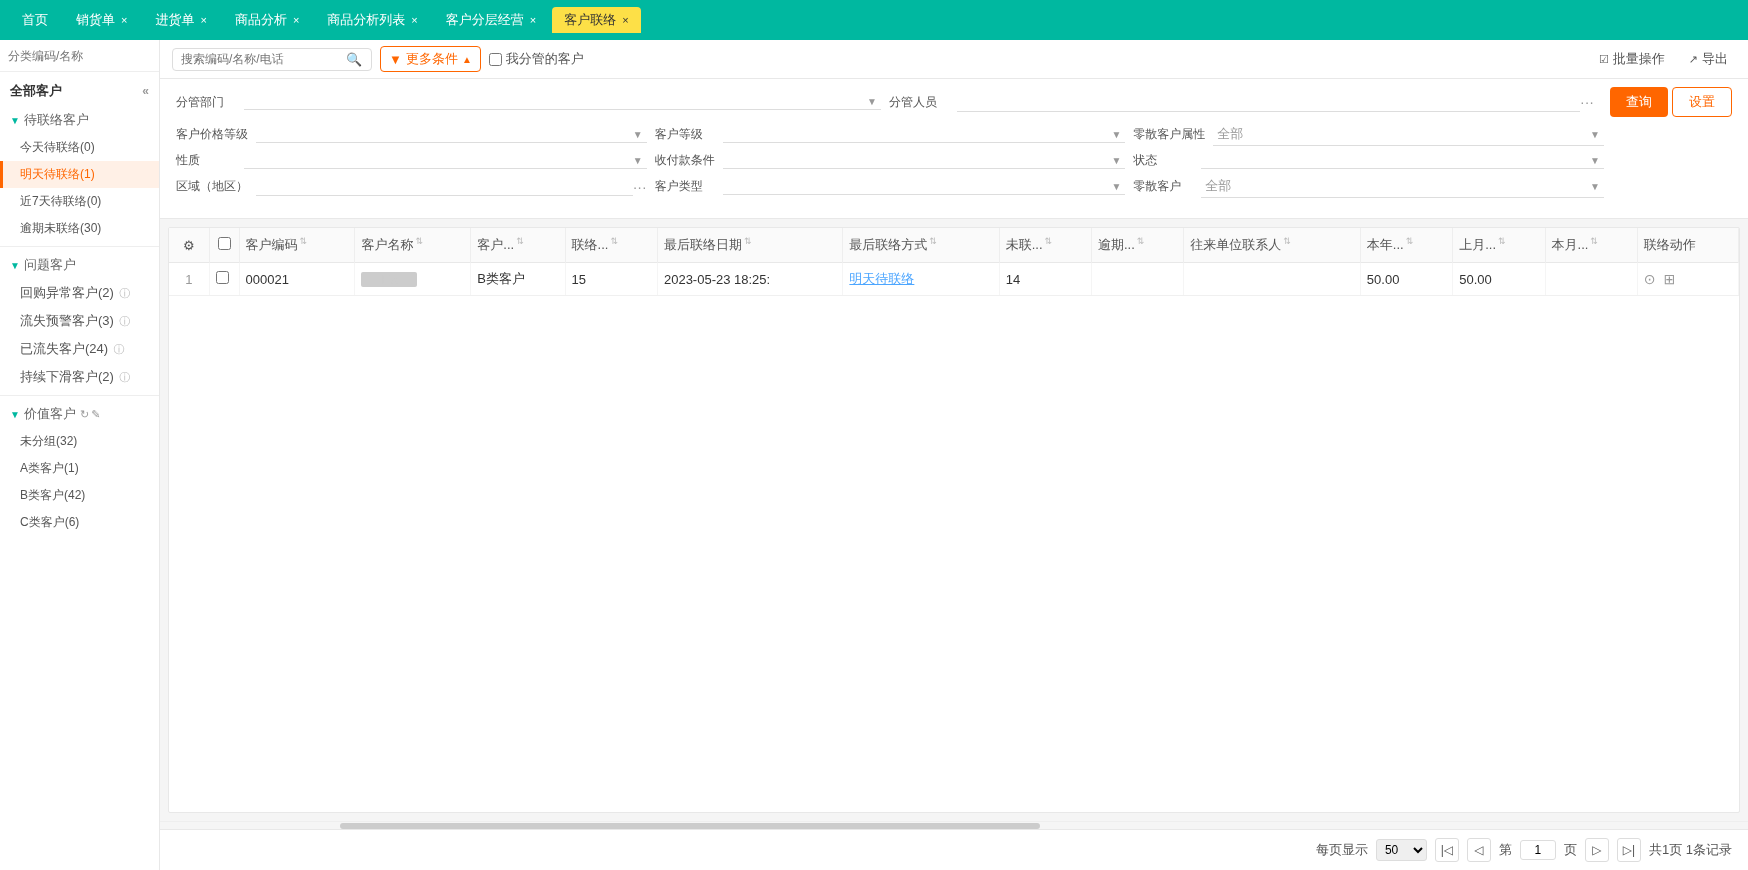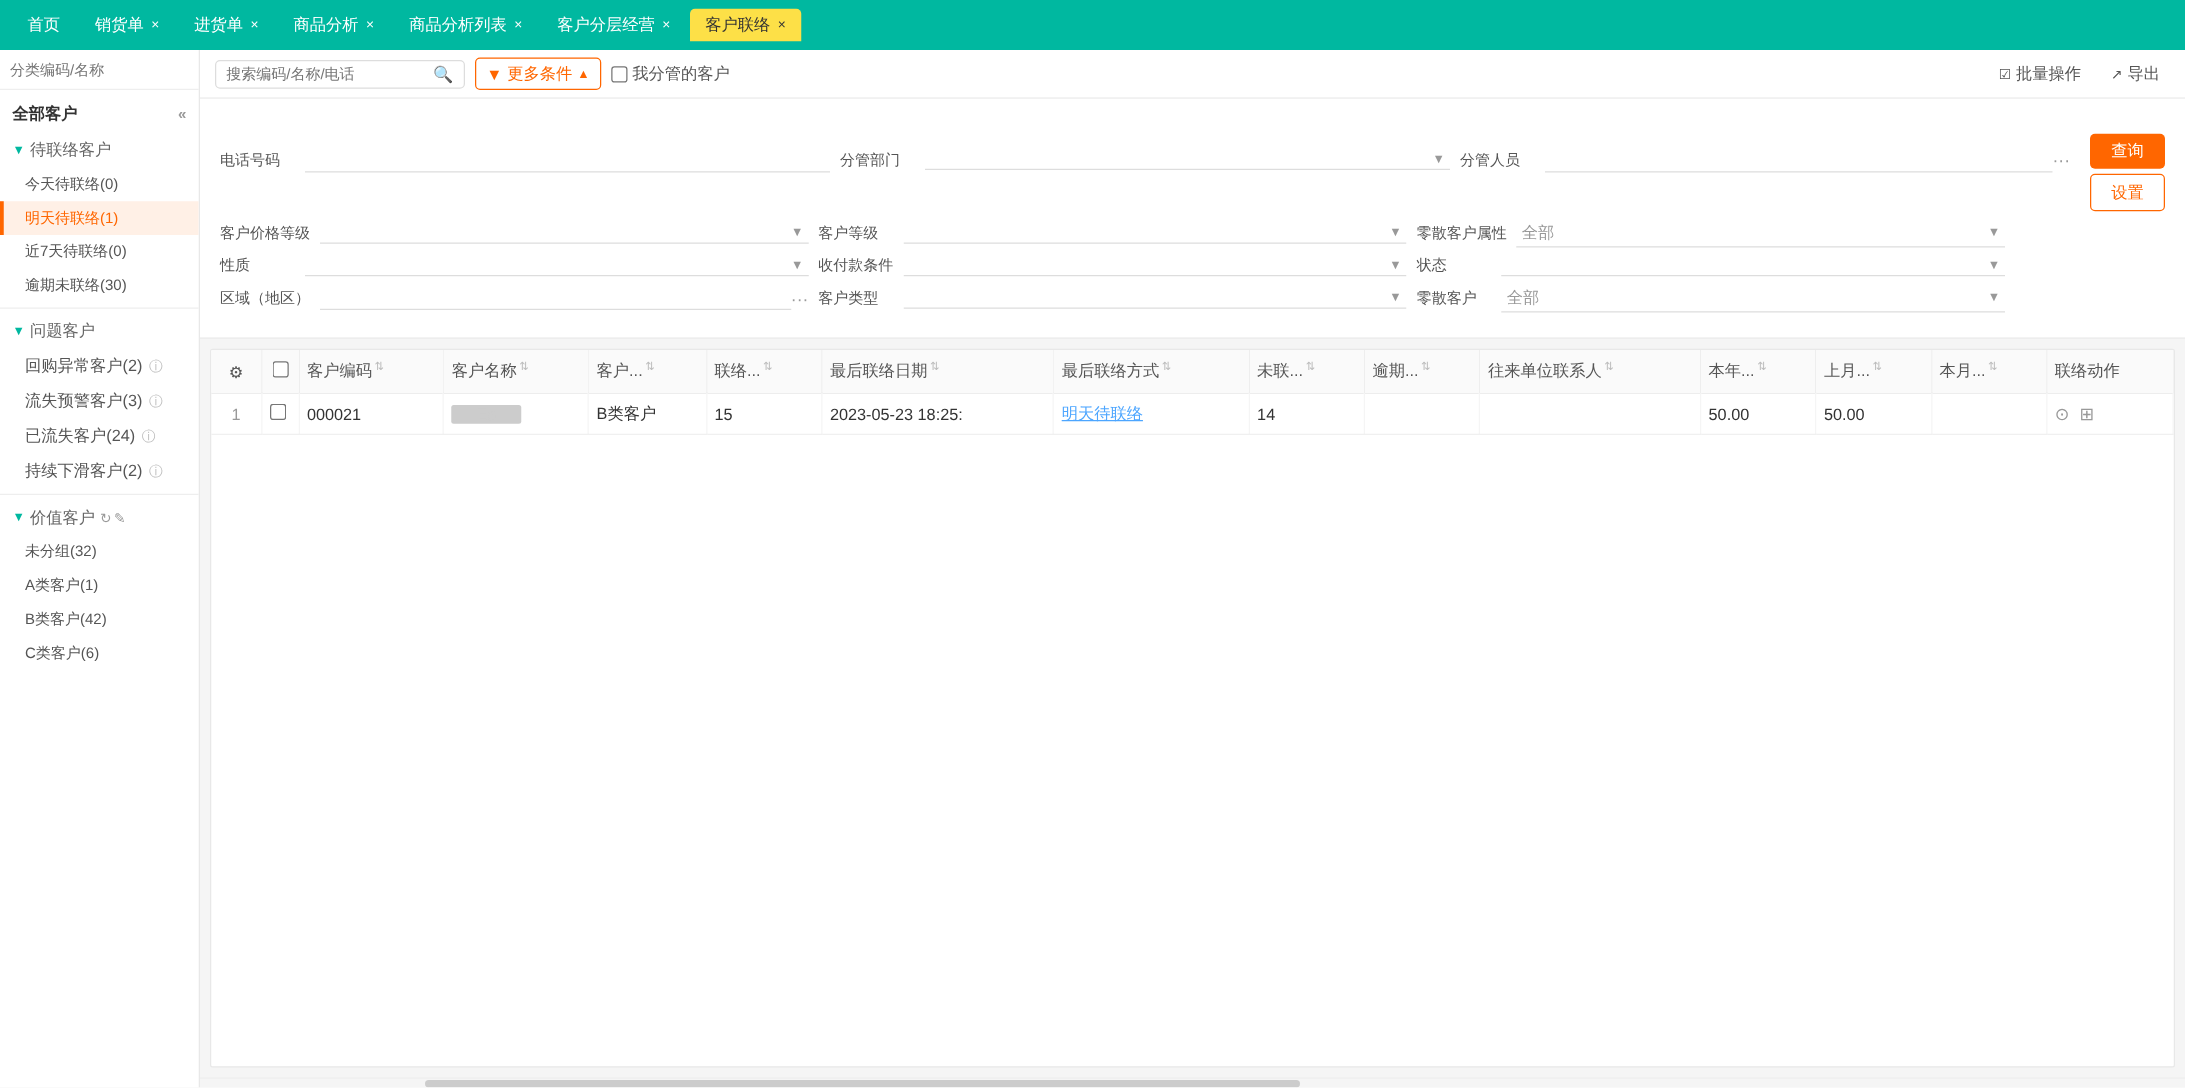--- a/index.html
+++ b/index.html
@@ -225,24 +225,23 @@
       color: #f60;
       border: 1px solid #f60;
       border-radius: 4px;
       padding: 5px 16px;
       cursor: pointer;
       font-size: 13px;
       white-space: nowrap;
     }
     .btn-group-col {
       display: flex;
-      flex-direction: column;
+      flex-direction: row;
       gap: 4px;
       margin-left: 8px;
-      margin-top: 20px;
     }
 
     
     .table-area {
       flex: 1;
       overflow: auto;
       background: #fff;
       margin: 8px;
       border: 1px solid #e8e8e8;
       border-radius: 2px;
@@ -457,24 +456,20 @@
       </div>
       <div class="export-btn">
         <span style="font-size:11px;">↗</span>
         <span>导出</span>
       </div>
     </div>
 
     <div class="adv-filter">
 
       <div class="adv-filter-row">
-        <div class="filter-field">
-          <span class="filter-label">电话号码</span>
-          <input class="filter-input" type="text" style="">
-        </div>
         <div class="filter-field">
           <span class="filter-label">分管部门</span>
           <div class="filter-select">
             <span></span>
             <span class="chev">▼</span>
           </div>
         </div>
         <div class="filter-field">
           <span class="filter-label">分管人员</span>
           <input class="filter-input" type="text" style="">
@@ -645,15 +640,31 @@
             </td>
           </tr>
         </tbody>
       </table>
     </div>
 
     <div class="scrollbar-area">
       <div class="scrollbar-thumb"></div>
     </div>
 
+    <div class="pagination-bar">
+      <span>每页显示</span>
+      <select>
+        <option>50</option>
+        <option>100</option>
+        <option>200</option>
+      </select>
+      <button class="page-btn">|◁</button>
+      <button class="page-btn">◁</button>
+      <span>第</span>
+      <input class="page-input" type="text" value="1" style="">
+      <span>页</span>
+      <button class="page-btn">▷</button>
+      <button class="page-btn">▷|</button>
+      <span>共1页 1条记录</span>
+    </div>
 
   </div>
 </div>
 
 </body></html>

